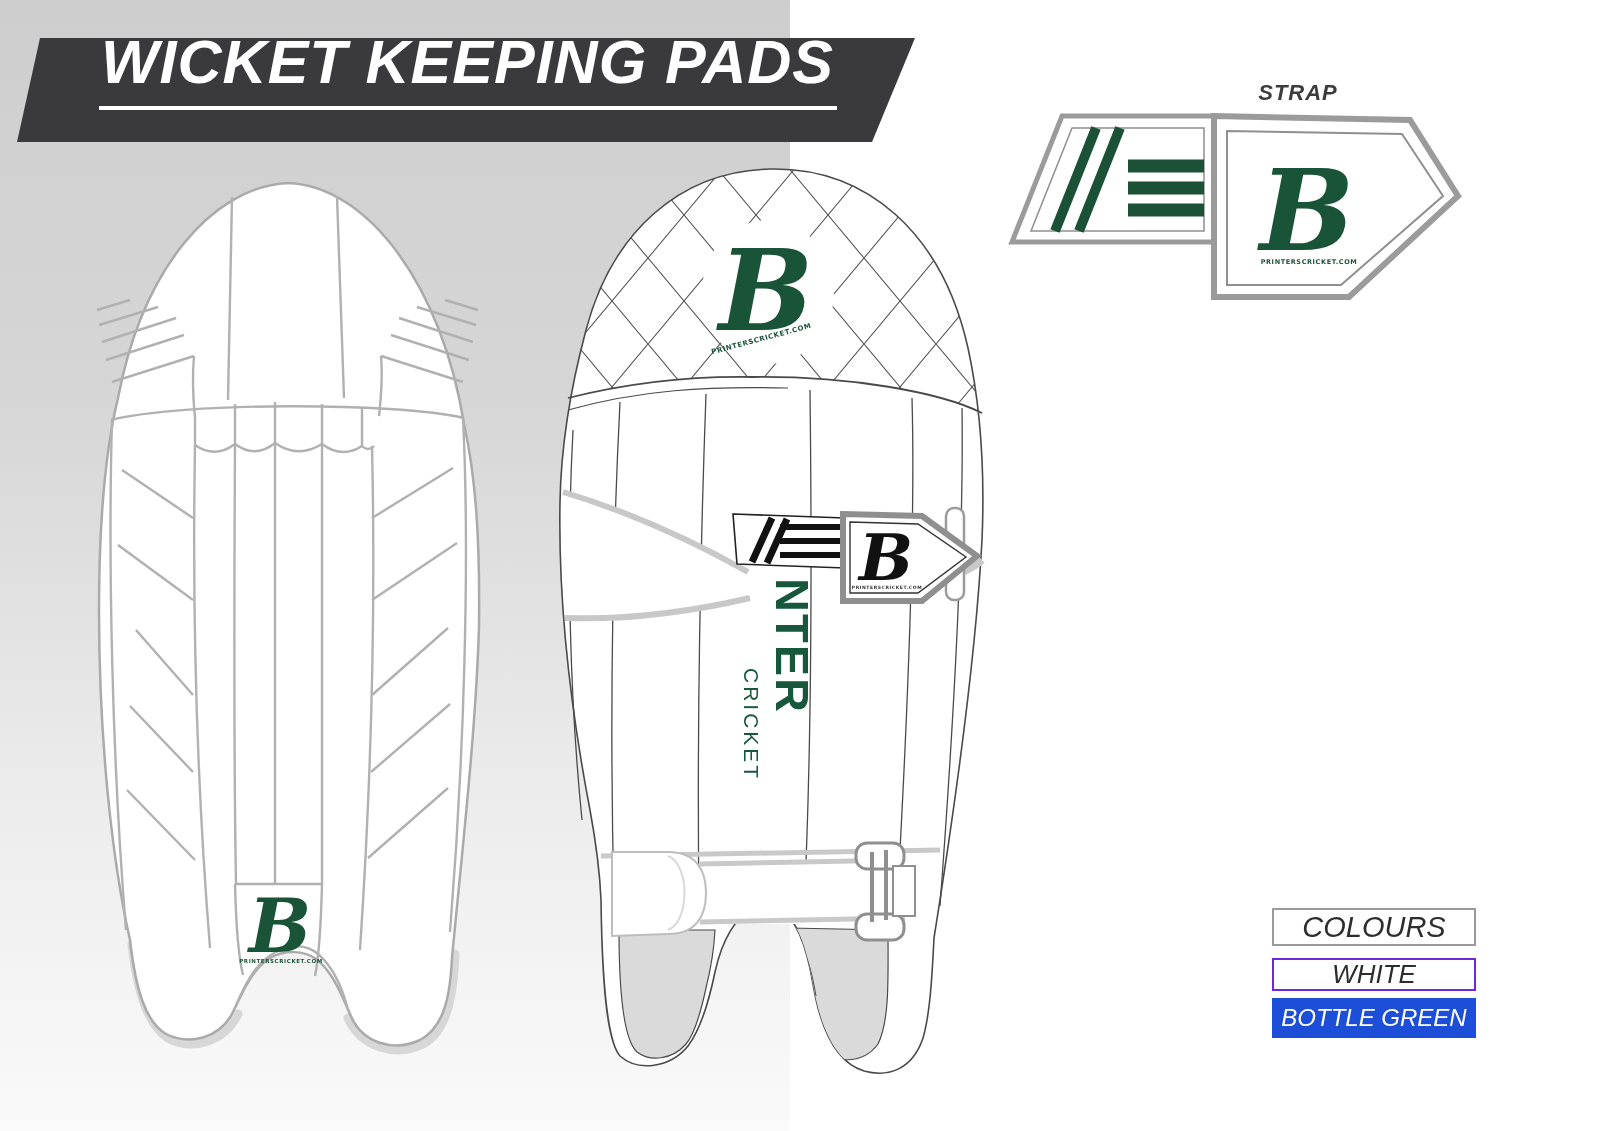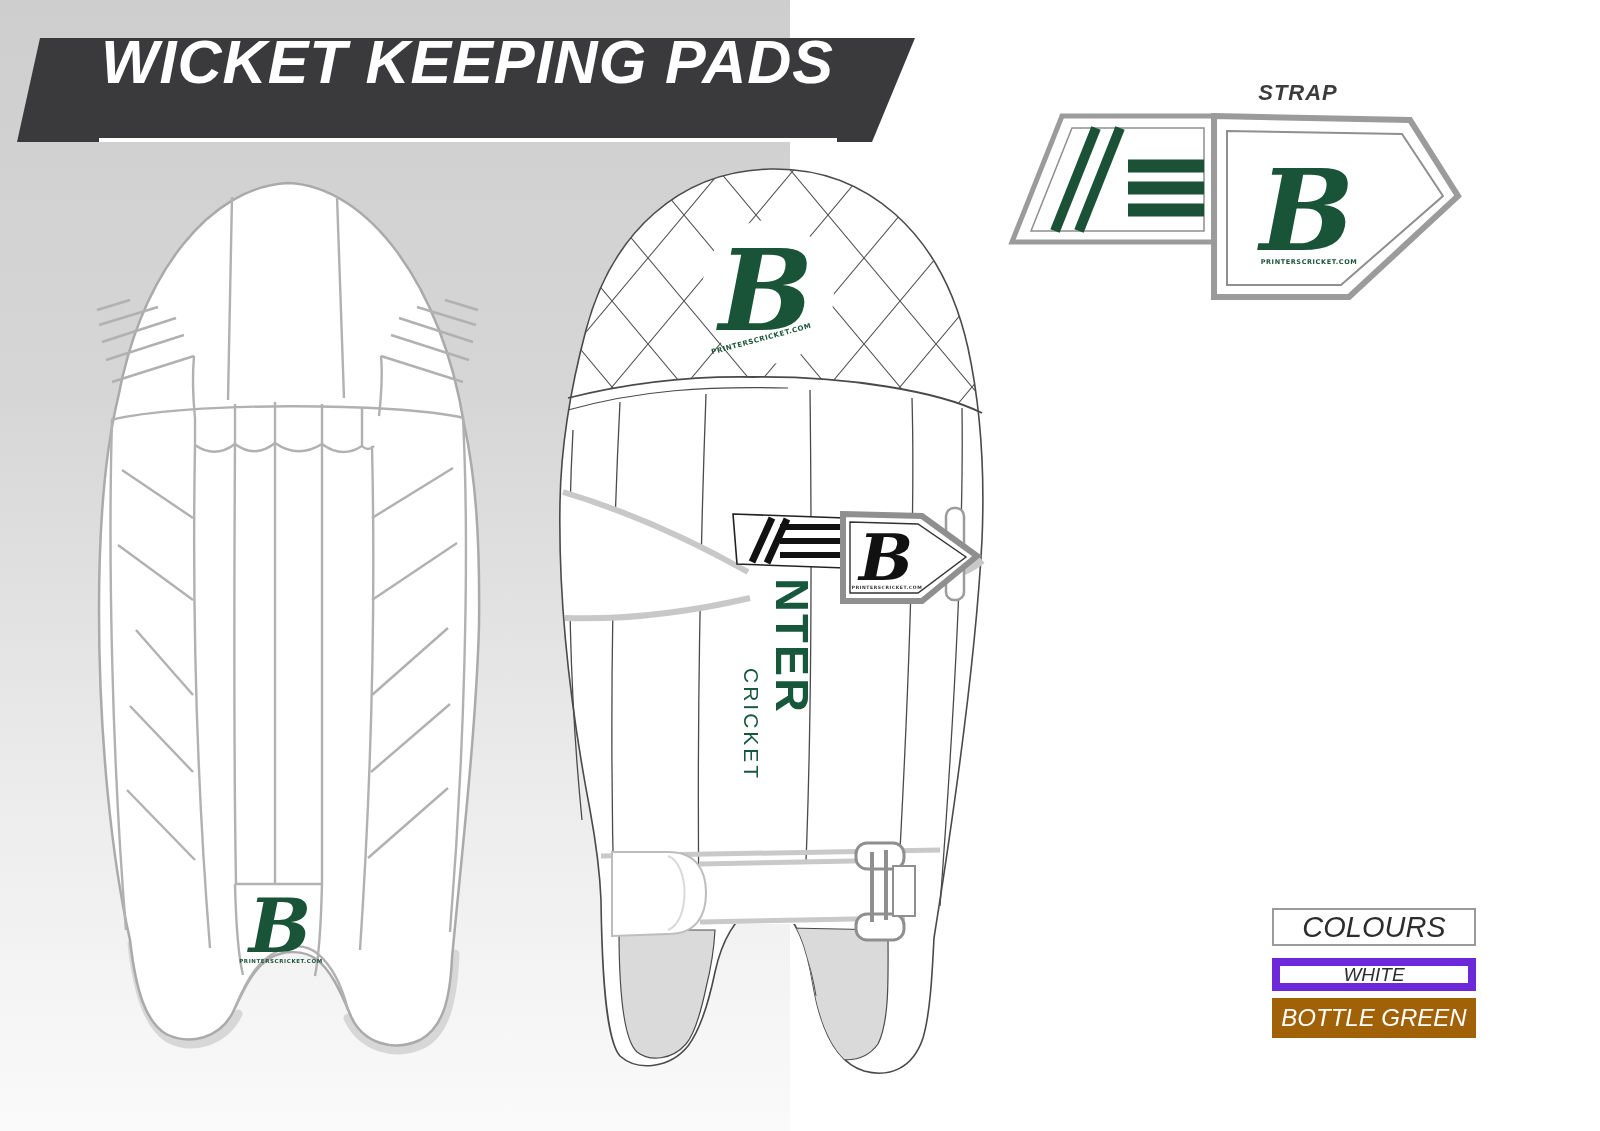--- a/index.html
+++ b/index.html
@@ -3,38 +3,38 @@
 <meta charset="utf-8">
 <style>
   html,body{margin:0;padding:0;background:#ffffff;}
   .canvas{position:relative;width:1600px;height:1131px;background:#ffffff;overflow:hidden;
           font-family:"Liberation Sans",sans-serif;}
   .bg-gray{position:absolute;left:0;top:0;width:790px;height:1131px;
            background:linear-gradient(180deg,#cecece 0%,#d6d6d6 35%,#ececec 70%,#fafafa 100%);}
   
   .banner{position:absolute;left:17px;top:38px;width:901px;height:104px;background:#3a393b;
           clip-path:polygon(23px 0,898px 0,855px 104px,0 104px);
-          display:flex;flex-direction:column;align-items:center;justify-content:space-between;}
+          display:flex;flex-direction:column;align-items:center;justify-content:flex-start;}
   .banner-title{color:#ffffff;font-size:61px;font-weight:bold;font-style:italic;
                 letter-spacing:1px;line-height:1;white-space:nowrap;transform:translateY(-6px);}
   .banner-underline{width:738px;height:4px;background:#ffffff;margin-top:7px;}
   
   .strap-label{position:absolute;left:1238px;top:80px;width:120px;text-align:center;}
   .strap-label span{display:inline-block;color:#3c3c3c;font-size:22px;font-weight:bold;
                     font-style:italic;border-bottom:3px solid #3c3c3c;padding-bottom:18px;
                     letter-spacing:1px;}
   
   .legend{position:absolute;left:1272px;top:908px;width:204px;}
   .legend .box{box-sizing:border-box;width:100%;display:flex;align-items:center;justify-content:center;
                font-style:italic;font-weight:normal;}
   .legend .header{height:38px;border:2px solid #9a9a9a;background:#ffffff;color:#2d2d2d;
                   font-size:29px;margin-bottom:12px;}
-  .legend .white{height:33px;border:8px solid #6d28d9;background:#ffffff;color:#2d2d2d;
-                 font-size:19px;margin-bottom:7px;}
-  .legend .green{height:40px;background:#a16207;color:#ffffff;font-size:24px;}
+  .legend .white{height:33px;border:2px solid #6d28d9;background:#ffffff;color:#2d2d2d;
+                 font-size:26px;margin-bottom:7px;}
+  .legend .green{height:40px;background:#1d4ed8;color:#ffffff;font-size:24px;}
   svg text{font-family:"Liberation Sans",sans-serif;}
   svg .script-b{font-family:"DejaVu Serif",serif;font-style:italic;font-weight:bold;}
   svg .tagline{font-family:"DejaVu Sans",sans-serif;font-weight:bold;letter-spacing:.6px;}
 </style>
 </head>
 <body>
 
 <div class="canvas">
   <div class="bg-gray"></div>
 

